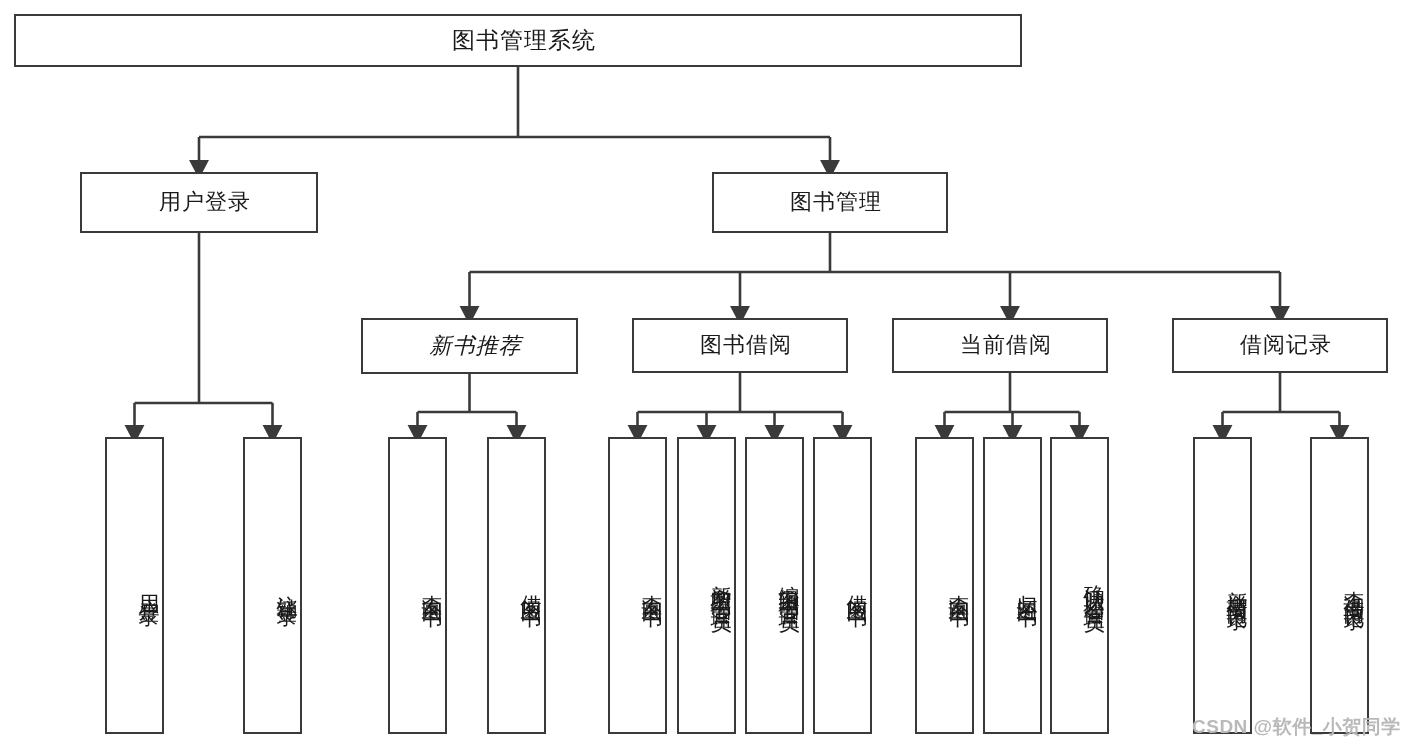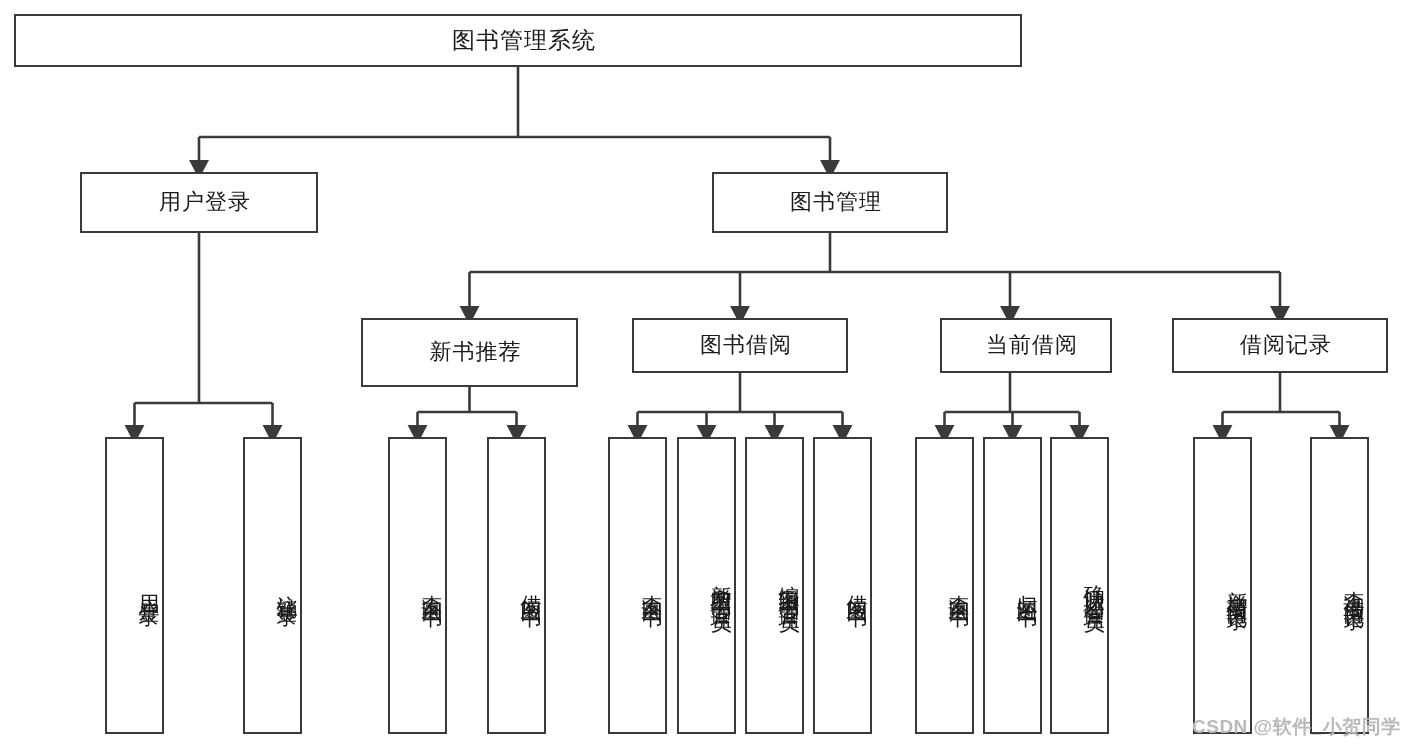--- a/index.html
+++ b/index.html
@@ -120,27 +120,27 @@
   <div id="nodes-layer">
       <div class="node horiz root" style="left: 14px; top: 14px; width: 1008px; height: 53px;">
         <span>图书管理系统</span>
       </div>
       <div class="node horiz" style="left: 80px; top: 172px; width: 238px; height: 61px;">
         <span>用户登录</span>
       </div>
       <div class="node horiz" style="left: 712px; top: 172px; width: 236px; height: 61px; align-items: center;">
         <span>图书管理</span>
       </div>
-      <div class="node horiz" style="left: 361px; top: 318px; width: 217px; height: 69px;">
+      <div class="node horiz" style="left: 361px; top: 318px; width: 217px; height: 56px; font-style: italic;">
         <span>新书推荐</span>
       </div>
       <div class="node horiz" style="left: 632px; top: 318px; width: 216px; height: 55px;">
         <span>图书借阅</span>
       </div>
-      <div class="node horiz" style="left: 940px; top: 318px; width: 172px; height: 55px; justify-content: center;">
+      <div class="node horiz" style="left: 892px; top: 318px; width: 216px; height: 55px; justify-content: center;">
         <span>当前借阅</span>
       </div>
       <div class="node horiz" style="left: 1172px; top: 318px; width: 216px; height: 55px;">
         <span>借阅记录</span>
       </div>
       <div class="node vert" style="left: 105px; top: 437px; width: 59px; height: 297px;">
         <span class="vtext">用户登录</span>
       </div>
       <div class="node vert" style="left: 243px; top: 437px; width: 59px; height: 297px;">
         <span class="vtext">注销登录</span>

